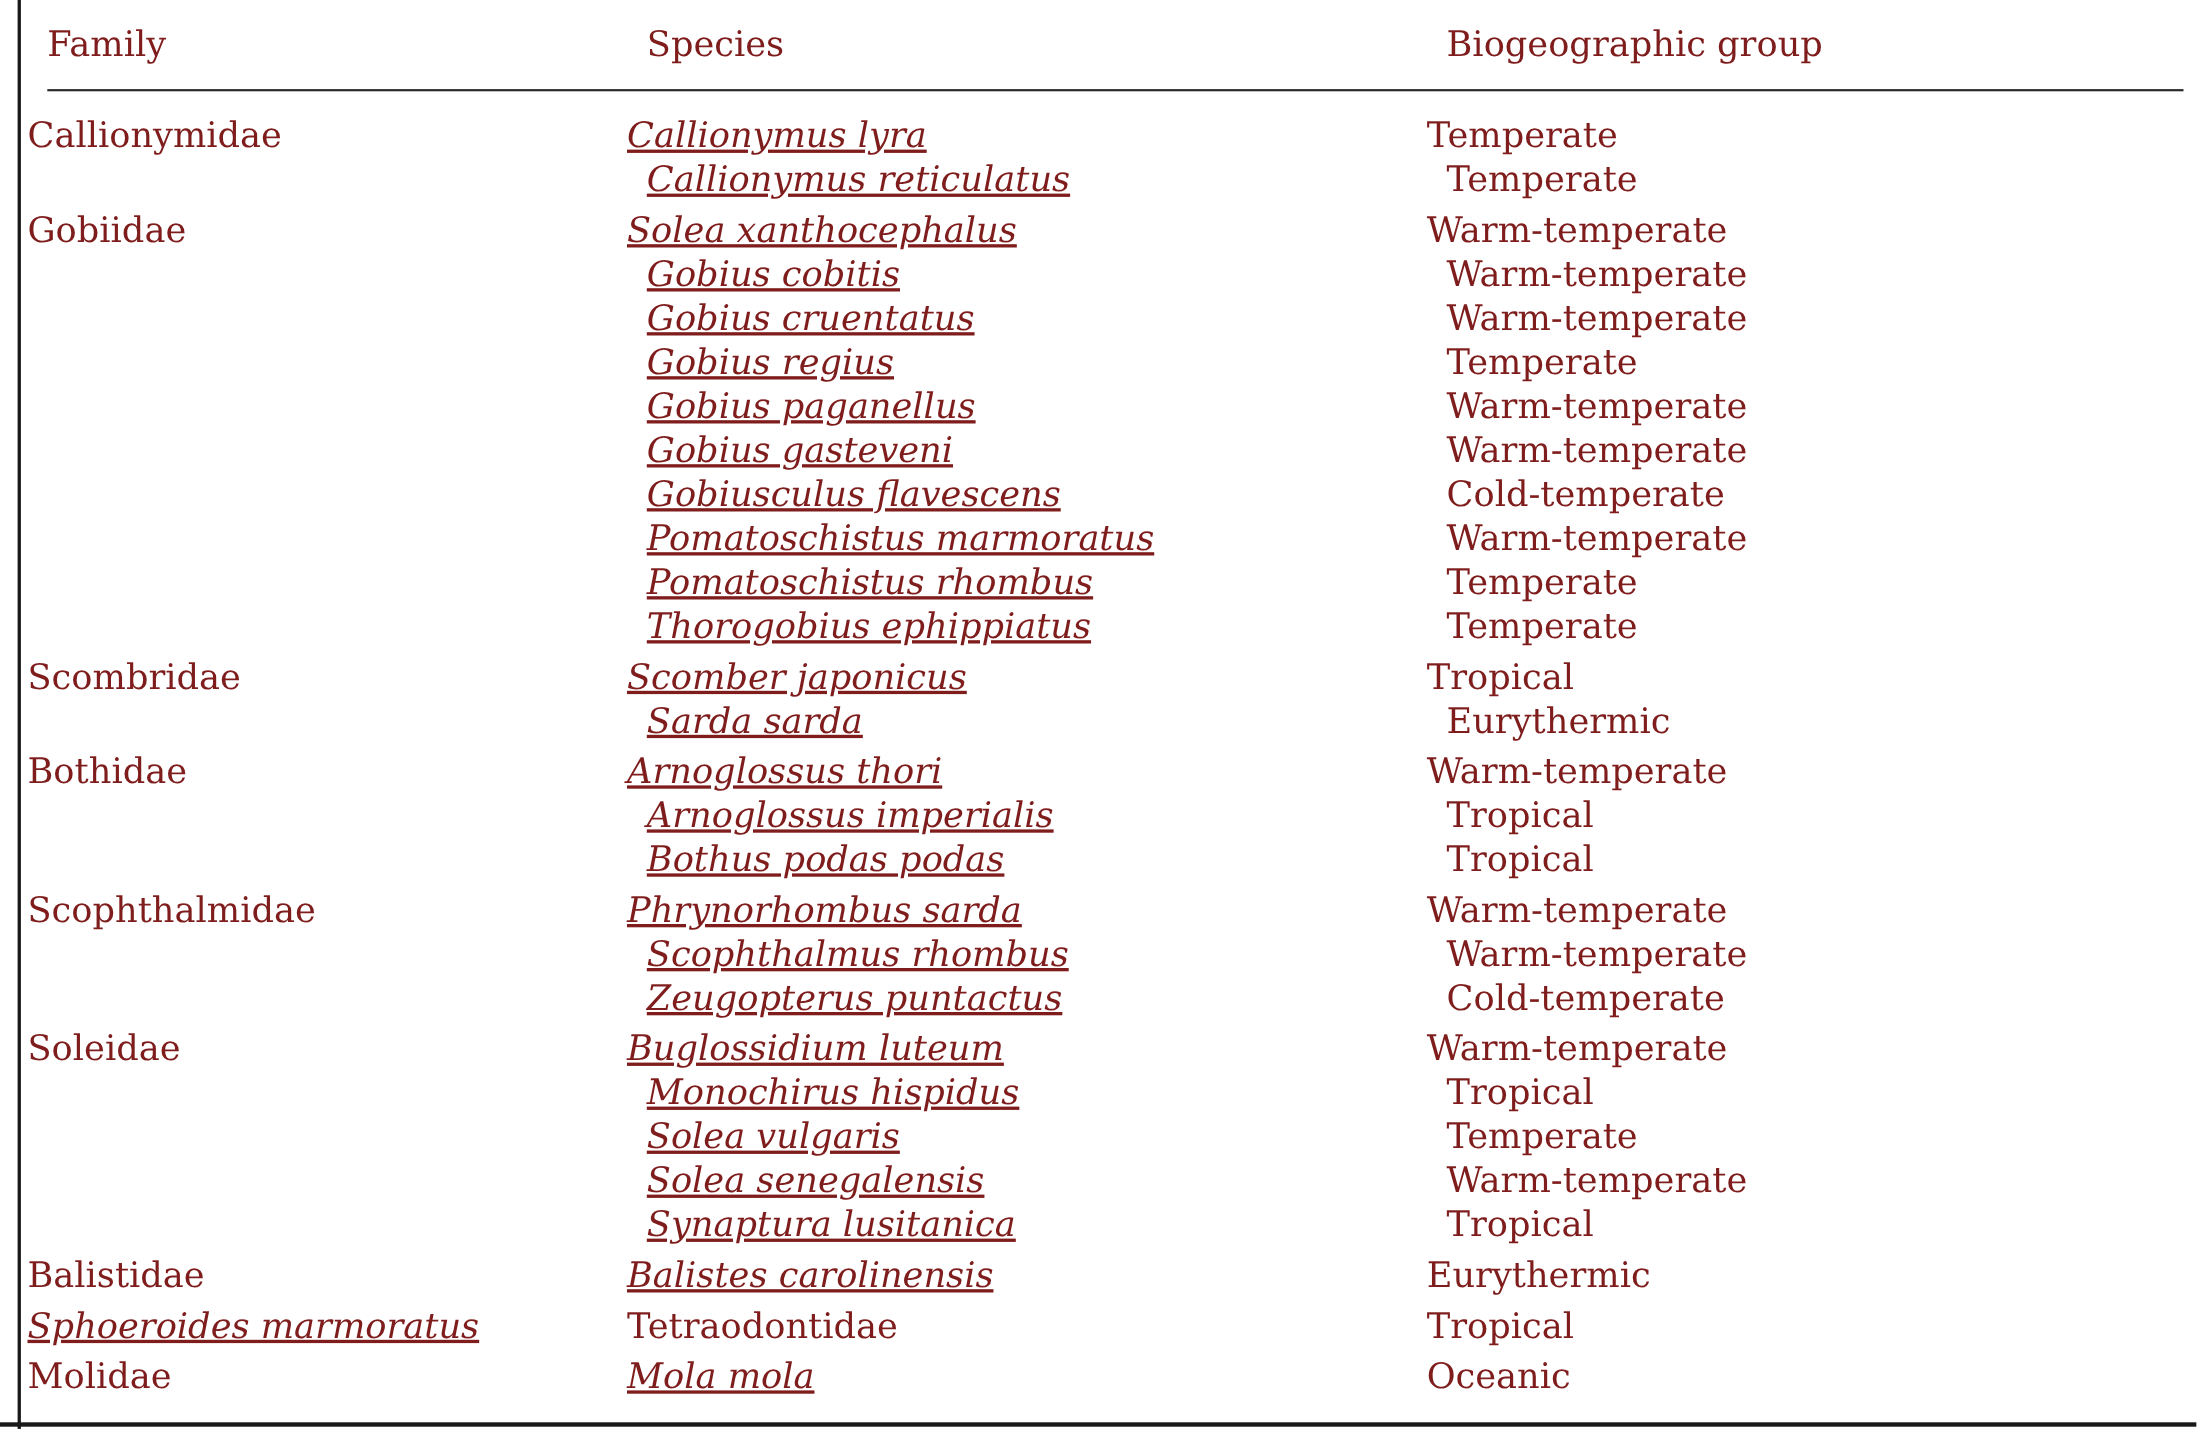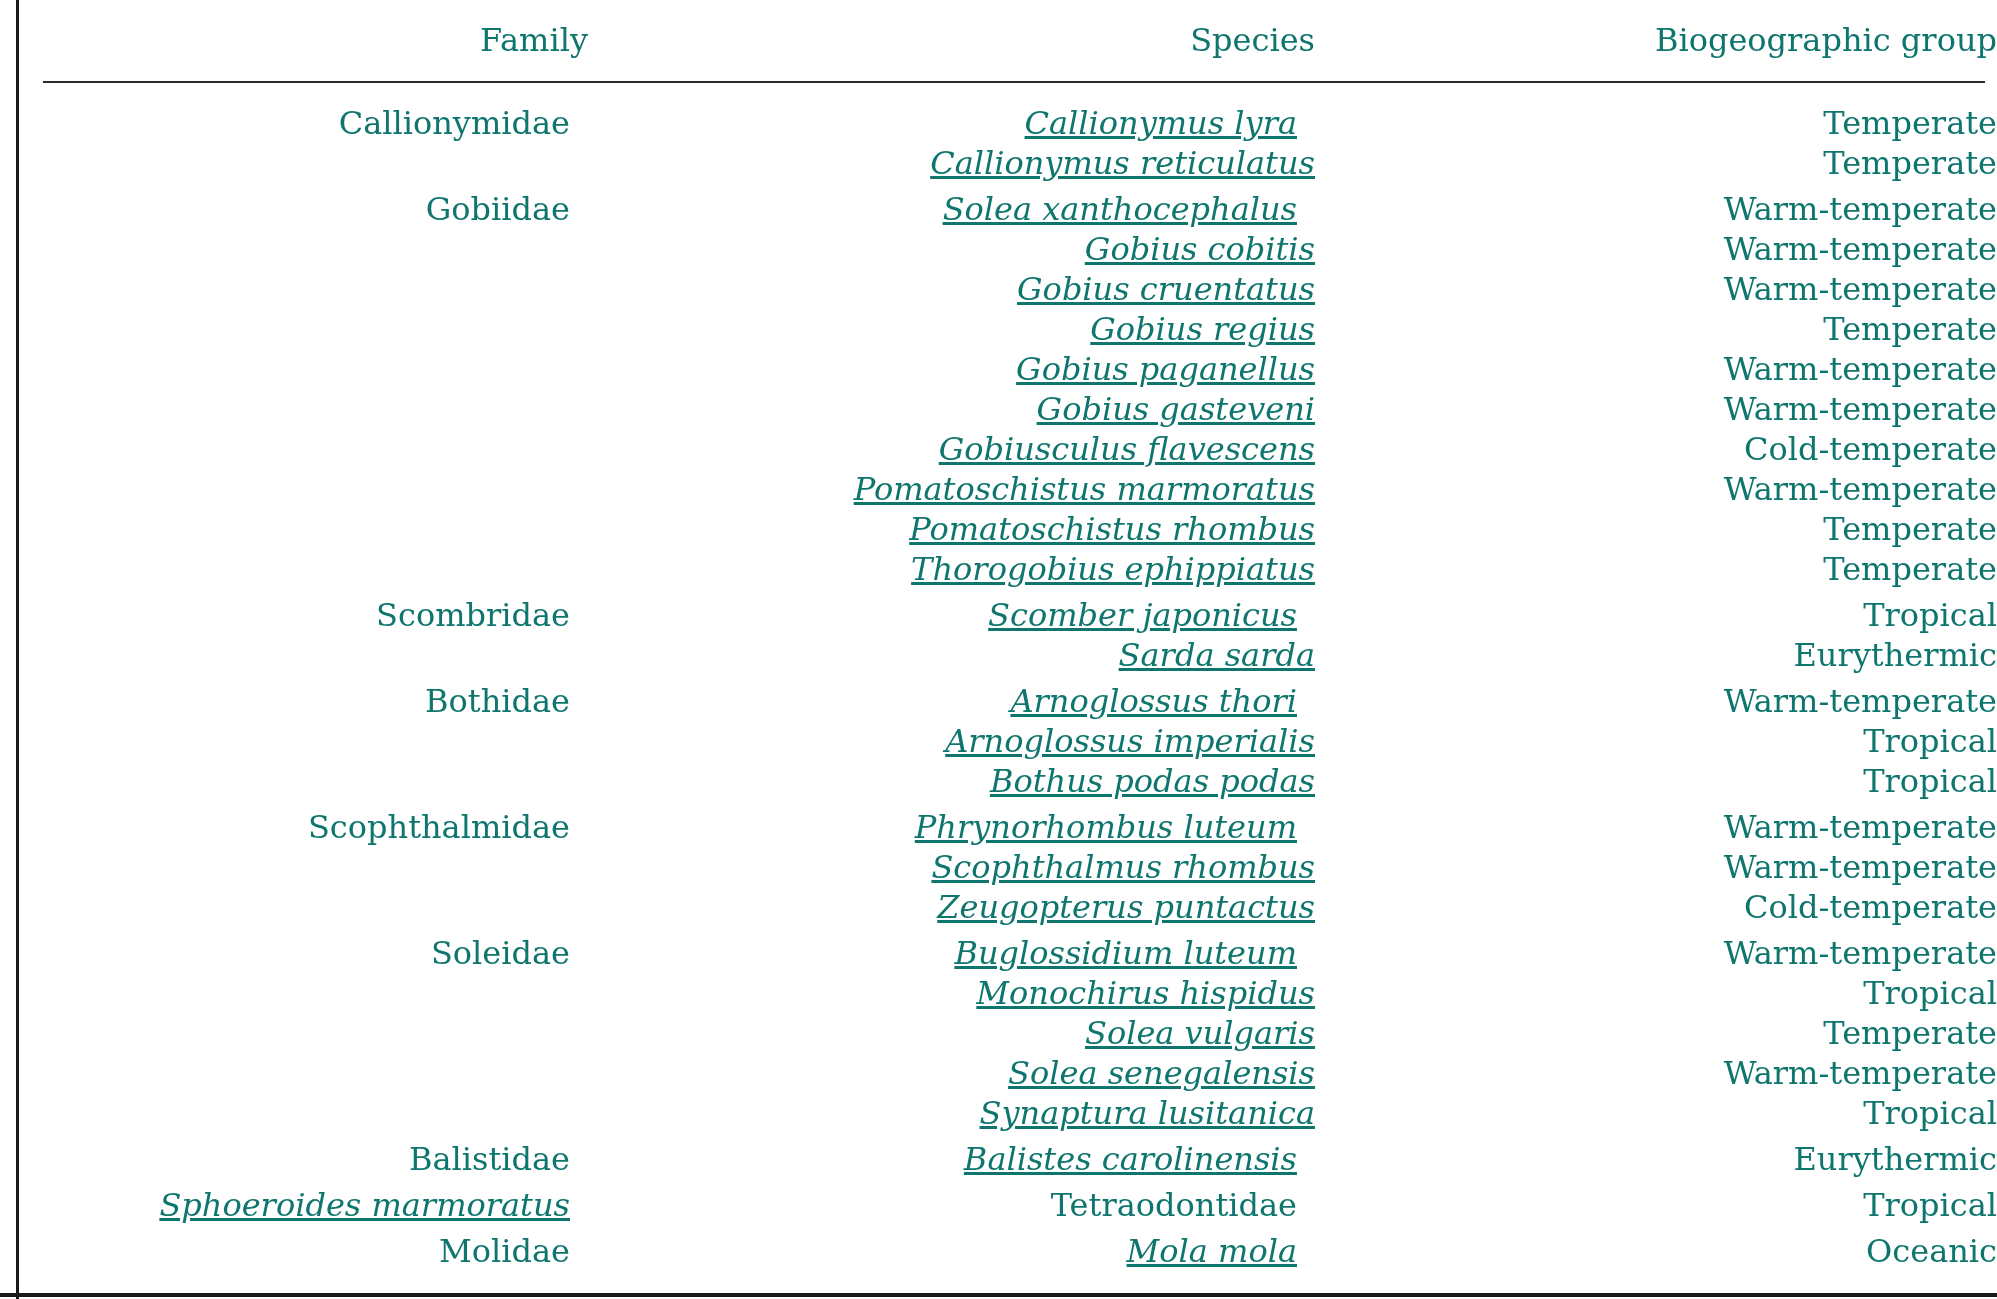--- a/index.html
+++ b/index.html
@@ -5,22 +5,21 @@
   * { margin: 0; padding: 0; box-sizing: border-box; }
   html, body { background: #ffffff; }
   .page {
     position: relative;
     width: 1997px;
     height: 1299px;
     background: #ffffff;
     overflow: hidden;
     font-family: "DejaVu Serif", "Liberation Serif", serif;
     font-size: 32px;
-    color: #0f766e;
-    text-align: right;
+    color: #7f1d1d;
   }
   .left-border {
     position: absolute;
     left: 16px; top: 0;
     width: 3px; height: 100%;
     background: #191919;
   }
   .bottom-border {
     position: absolute;
     left: 0; bottom: 2px;
@@ -152,21 +151,21 @@
         <span class="cell species">Arnoglossus imperialis</span>
         <span class="cell biogroup">Tropical</span>
       </div>
       <div class="row">
         <span class="cell family"></span>
         <span class="cell species">Bothus podas podas</span>
         <span class="cell biogroup">Tropical</span>
       </div>
       <div class="row group-start">
         <span class="cell family">Scophthalmidae</span>
-        <span class="cell species">Phrynorhombus luteum</span>
+        <span class="cell species">Phrynorhombus sarda</span>
         <span class="cell biogroup">Warm-temperate</span>
       </div>
       <div class="row">
         <span class="cell family"></span>
         <span class="cell species">Scophthalmus rhombus</span>
         <span class="cell biogroup">Warm-temperate</span>
       </div>
       <div class="row">
         <span class="cell family"></span>
         <span class="cell species">Zeugopterus puntactus</span>

